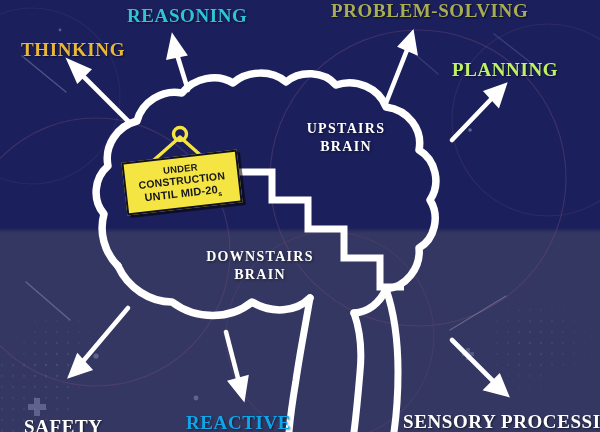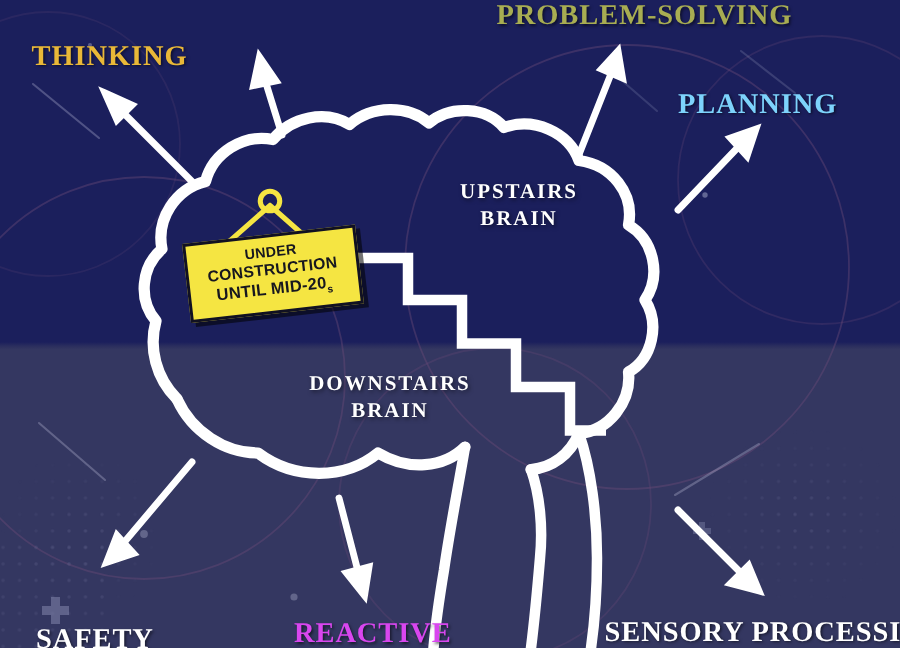--- a/index.html
+++ b/index.html
@@ -62,21 +62,21 @@
   }
   .label-inner {
     color: #ffffff;
     font-size: 14px;
     letter-spacing: 1.3px;
     text-align: center;
     line-height: 1.28;
     white-space: normal;
     text-shadow: 1px 1px 3px rgba(0,0,0,0.5);
   }
-  #lbl-thinking        { left: 21px;  top: 28px;  }
+  #lbl-thinking        { left: 21px;  top: 40px;  }
   #lbl-reasoning       { left: 127px; top: 6px;   }
   #lbl-problem-solving { left: 290px; top: 1px;   }
   #lbl-planning        { left: 452px; top: 60px;  }
   #lbl-safety          { left: 24px;  top: 417px; }
   #lbl-reactive        { left: 186px; top: 413px; }
   #lbl-sensory         { left: 403px; top: 412px; }
 
   #lbl-upstairs   { left: 276px; top: 120px; width: 140px; }
   #lbl-downstairs { left: 180px; top: 248px; width: 160px; text-align: center; }
 
@@ -274,24 +274,25 @@
     <span>BRAIN</span>
   </div>
 
   <div class="label label-inner" id="lbl-downstairs">
     <span>DOWNSTAIRS</span><br>
     <span>BRAIN</span>
   </div>
 
   <div class="label label-outer" id="lbl-thinking" style="color: rgb(233, 184, 56);">THINKING</div>
 
+  <div class="label label-outer" id="lbl-reasoning" style="color: rgb(46, 197, 214);">REASONING</div>
 
   <div class="label label-outer" id="lbl-problem-solving" style="color: rgb(168, 173, 82); margin-left: 41px;">PROBLEM-SOLVING</div>
 
-  <div class="label label-outer" id="lbl-planning" style="color: #7dd3fc;">PLANNING</div>
+  <div class="label label-outer" id="lbl-planning" style="color: #bef264;">PLANNING</div>
 
   <div class="label label-outer" id="lbl-safety" style="color: rgb(255, 255, 255);">SAFETY</div>
 
-  <div class="label label-outer" id="lbl-reactive" style="color: #d946ef; margin-left: 10px;">REACTIVE</div>
+  <div class="label label-outer" id="lbl-reactive" style="color: #0ea5e9;">REACTIVE</div>
 
   <div class="label label-outer" id="lbl-sensory" style="color: rgb(255, 255, 255);">SENSORY PROCESSING</div>
 
 </div>
 
 </body></html>

